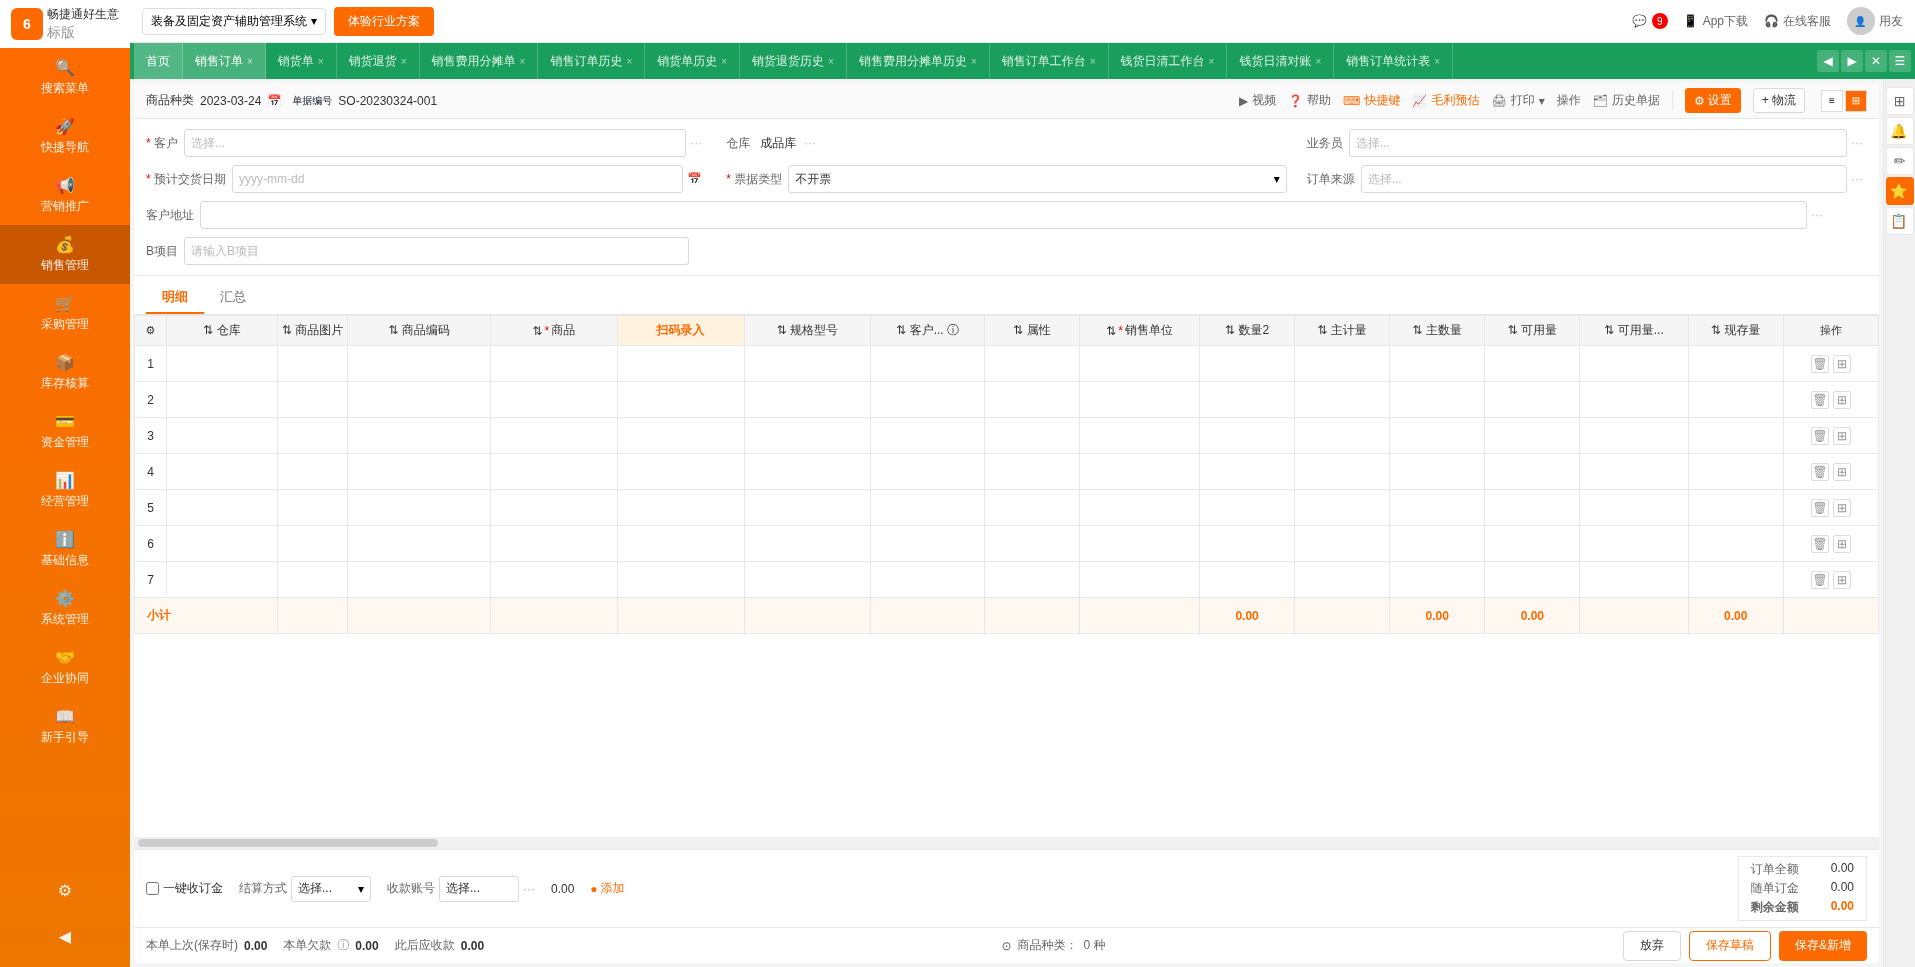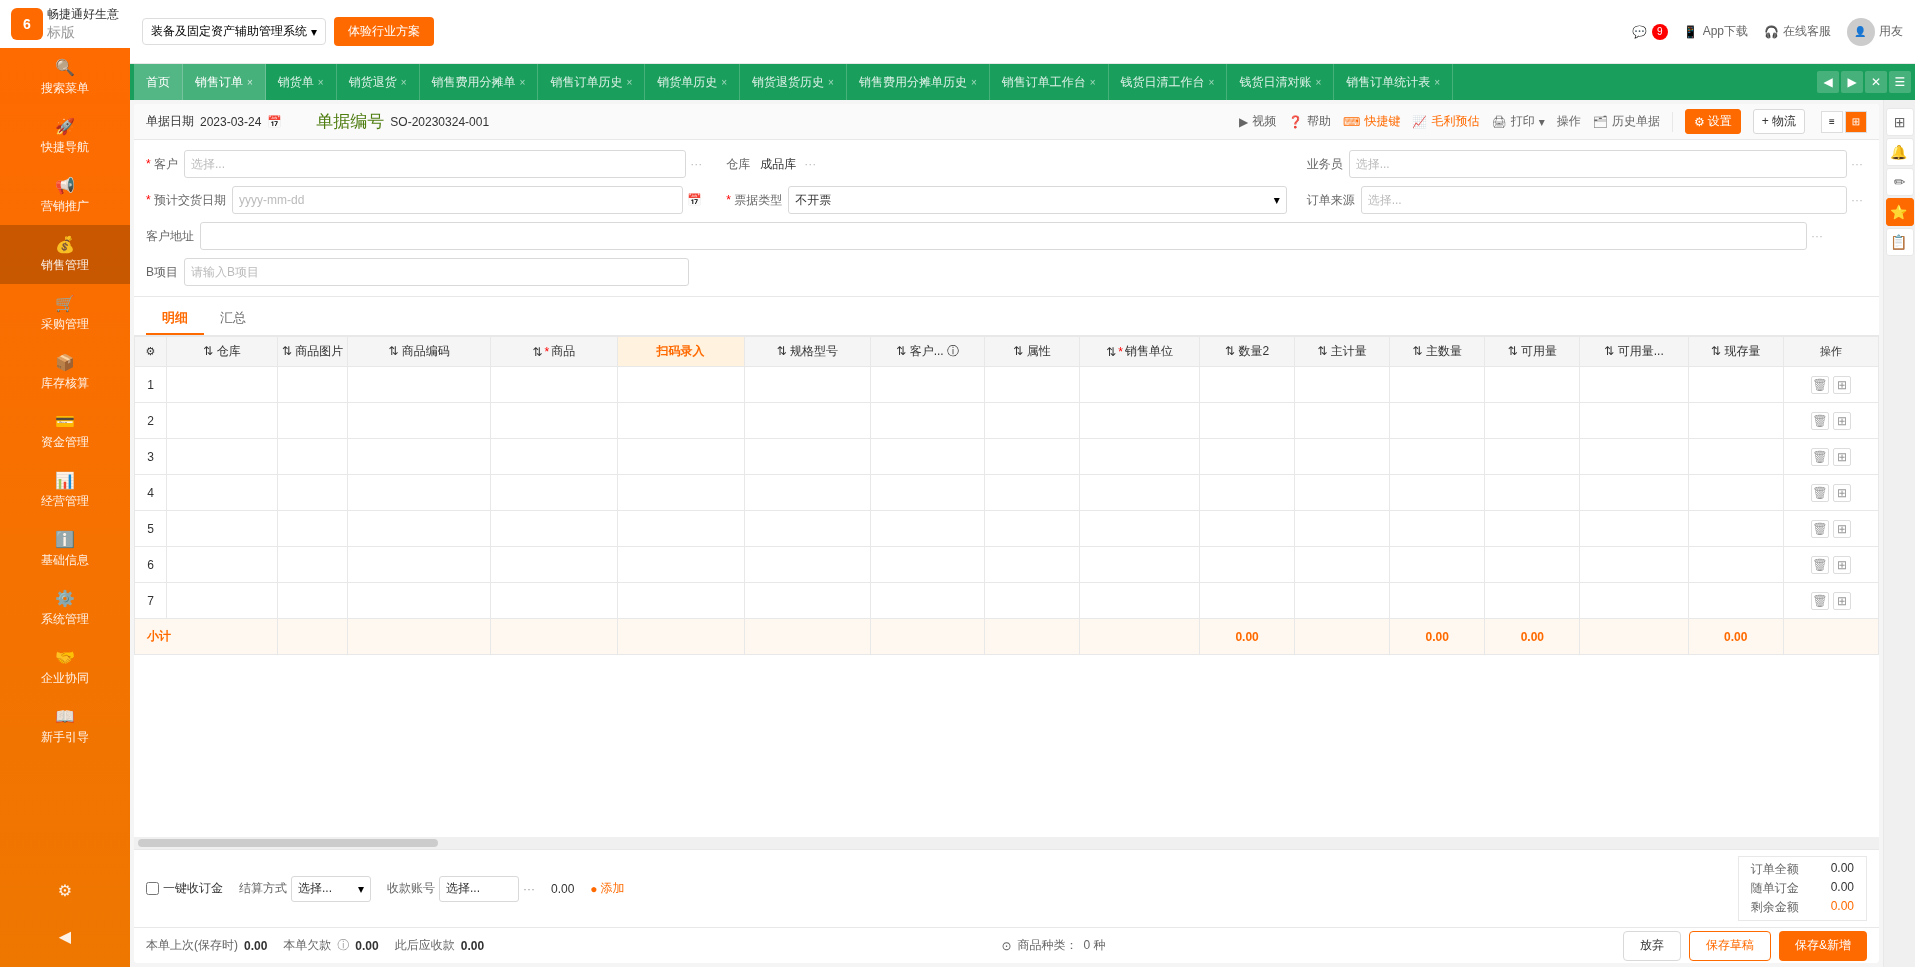--- a/index.html
+++ b/index.html
@@ -62,21 +62,21 @@
     
     .main {
       flex: 1;
       display: flex;
       flex-direction: column;
       overflow: hidden;
     }
 
     
     .top-header {
-      height: 64px;
+      height: 43px;
       background: white;
       display: flex;
       align-items: center;
       padding: 0 12px;
       border-bottom: 1px solid #e8e8e8;
       gap: 8px;
     }
     .system-name {
       background: #fff;
       border: 1px solid #ddd;
@@ -684,24 +684,24 @@
       <button class="nav-arrow-btn">✕</button>
       <button class="nav-arrow-btn">☰</button>
     </div>
   </div>
 
   <div class="content">
     <div class="form-area">
 
       <div class="form-toolbar">
         <div style="display:flex;align-items:center;gap:6px;">
-          <span style="font-size:12px;color:#333;">单据日期</span>
+          <span style="font-size:12px;color:#333;">商品种类</span>
           <span style="font-size:12px;color:#333;">2023-03-24</span>
           <span style="color:#666;">📅</span>
-          <span style="margin-left:28px;font-size:17px;color:#4d7c0f;">单据编号</span>
+          <span style="margin-left:4px;font-size:10px;color:#0f172a;">单据编号</span>
           <span style="font-size:12px;color:#333;">SO-20230324-001</span>
         </div>
         <div class="form-toolbar-right">
           <div class="form-toolbar-item">
             <span>▶</span>
             <span>视频</span>
           </div>
           <div class="form-toolbar-item">
             <span>❓</span>
             <span>帮助</span>
@@ -1084,21 +1084,21 @@
 
         <div style="margin-left:auto;display:flex;flex-direction:column;gap:2px;font-size:12px;padding:4px 12px;background:white;border:1px solid #e8e8e8;">
           <div style="display:flex;justify-content:space-between;gap:32px;">
             <span style="color:#666;">订单全额</span>
             <span style="color:#333;">0.00</span>
           </div>
           <div style="display:flex;justify-content:space-between;gap:32px;">
             <span style="color:#666;">随单订金</span>
             <span style="color:#333;">0.00</span>
           </div>
-          <div style="display:flex;justify-content:space-between;gap:32px;">
+          <div style="display:flex;justify-content:space-between;gap:32px;font-weight:bold;">
             <span style="color:#666;">剩余金额</span>
             <span style="color:#ff6a00;">0.00</span>
           </div>
         </div>
       </div>
 
       <div class="footer-bar">
         <div class="footer-summary">
           <span>本单上次(保存时)</span>
           <strong style="color:#333;">0.00</strong>

